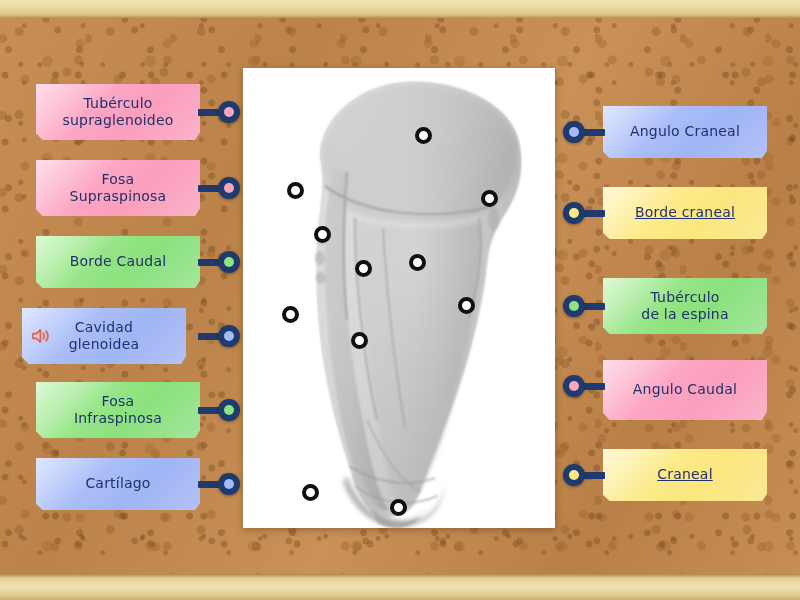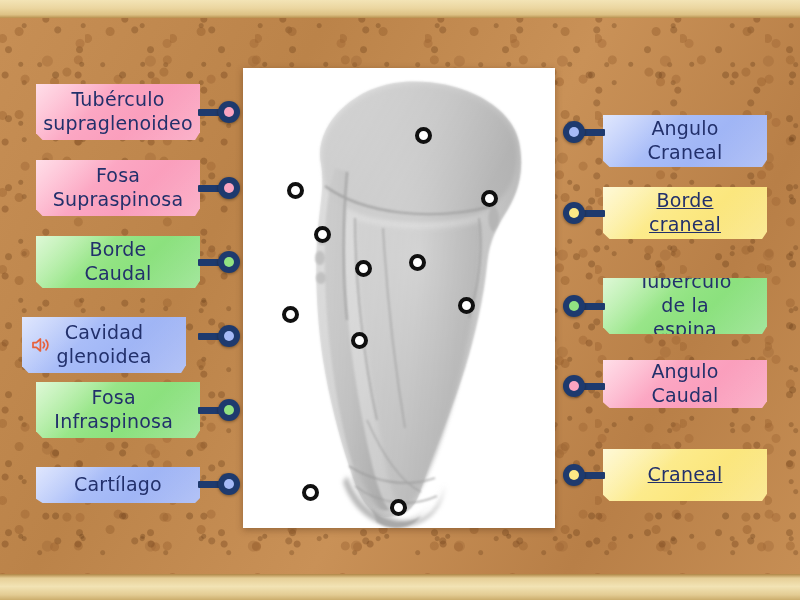--- a/index.html
+++ b/index.html
@@ -83,41 +83,41 @@
   }
 
   
   .note {
     position: absolute;
     display: flex;
     align-items: center;
     justify-content: center;
     text-align: center;
     color: #22306b;
-    font-size: 19px;
+    font-size: 14px;
     line-height: 1.25;
     letter-spacing: .2px;
-    padding: 6px 27px;
+    padding: 6px 10px;
     z-index: 10;
     box-shadow: 2px 3px 6px rgba(70,40,12,.38);
     clip-path: polygon(0 0, 100% 0, 100% 86%, 97% 100%, 4% 100%, 0 88%);
   }
   .note .note-text { position: relative; z-index: 2; }
   .note::after {
     content: "";
     position: absolute;
     inset: 0;
     background: linear-gradient(135deg, rgba(255,255,255,.55) 0%, rgba(255,255,255,0) 38%,
                 rgba(255,255,255,0) 62%, rgba(255,255,255,.30) 100%);
     pointer-events: none;
   }
 
   .note.pink   { background: linear-gradient(135deg,#ffb6cd 0%, #fba4c1 45%, #f993b4 100%); }
-  .note.green  { background: linear-gradient(135deg,#b4f0a4 0%, #91e382 48%, #7ddc73 100%); justify-content: flex-end; }
-  .note.blue   { background: linear-gradient(135deg,#b9c9fb 0%, #a5baf7 48%, #93a9f2 100%); margin-top: 9px; }
+  .note.green  { background: linear-gradient(135deg,#b4f0a4 0%, #91e382 48%, #7ddc73 100%); }
+  .note.blue   { background: linear-gradient(135deg,#b9c9fb 0%, #a5baf7 48%, #93a9f2 100%); }
   .note.yellow { background: linear-gradient(135deg,#fdf1a6 0%, #fce985 48%, #f9e06a 100%); text-decoration: underline; }
 
   
   .connector { position: absolute; z-index: 14; }
   .connector .stem {
     position: absolute;
     top: 50%;
     height: 7px;
     margin-top: -3.5px;
     background: #1e3a6e;
@@ -312,21 +312,21 @@
       </div>
       <div class="note green" style="left: 36px; top: 382px; width: 164px; height: 56px;">
         <span class="note-text">Fosa<br>Infraspinosa</span>
       </div>
       <div class="connector left" style="width: 42px; height: 22px; top: 399px; left: 198px;">
         <span class="stem"></span>
         <span class="knob">
           <i style="background: rgb(145, 227, 130);"></i>
         </span>
       </div>
-      <div class="note blue" style="left: 36px; top: 458px; width: 164px; height: 36px;">
+      <div class="note blue" style="left: 36px; top: 458px; width: 164px; height: 52px;">
         <span class="note-text">Cartílago</span>
       </div>
       <div class="connector left" style="width: 42px; height: 22px; top: 473px; left: 198px;">
         <span class="stem"></span>
         <span class="knob">
           <i style="background: rgb(165, 186, 247);"></i>
         </span>
       </div>
     </div>
   <div id="right-column">
@@ -350,21 +350,21 @@
       </div>
       <div class="note green" style="left: 603px; top: 278px; width: 164px; height: 56px;">
         <span class="note-text">Tubérculo<br>de la espina</span>
       </div>
       <div class="connector right" style="width: 42px; height: 22px; top: 295px; left: 563px;">
         <span class="stem"></span>
         <span class="knob">
           <i style="background: rgb(145, 227, 130);"></i>
         </span>
       </div>
-      <div class="note pink" style="left: 603px; top: 360px; width: 164px; height: 48px;">
+      <div class="note pink" style="left: 603px; top: 360px; width: 164px; height: 60px;">
         <span class="note-text">Angulo Caudal</span>
       </div>
       <div class="connector right" style="width: 42px; height: 22px; top: 375px; left: 563px;">
         <span class="stem"></span>
         <span class="knob">
           <i style="background: rgb(251, 164, 193);"></i>
         </span>
       </div>
       <div class="note yellow" style="left: 603px; top: 449px; width: 164px; height: 52px;">
         <span class="note-text">Craneal</span>

